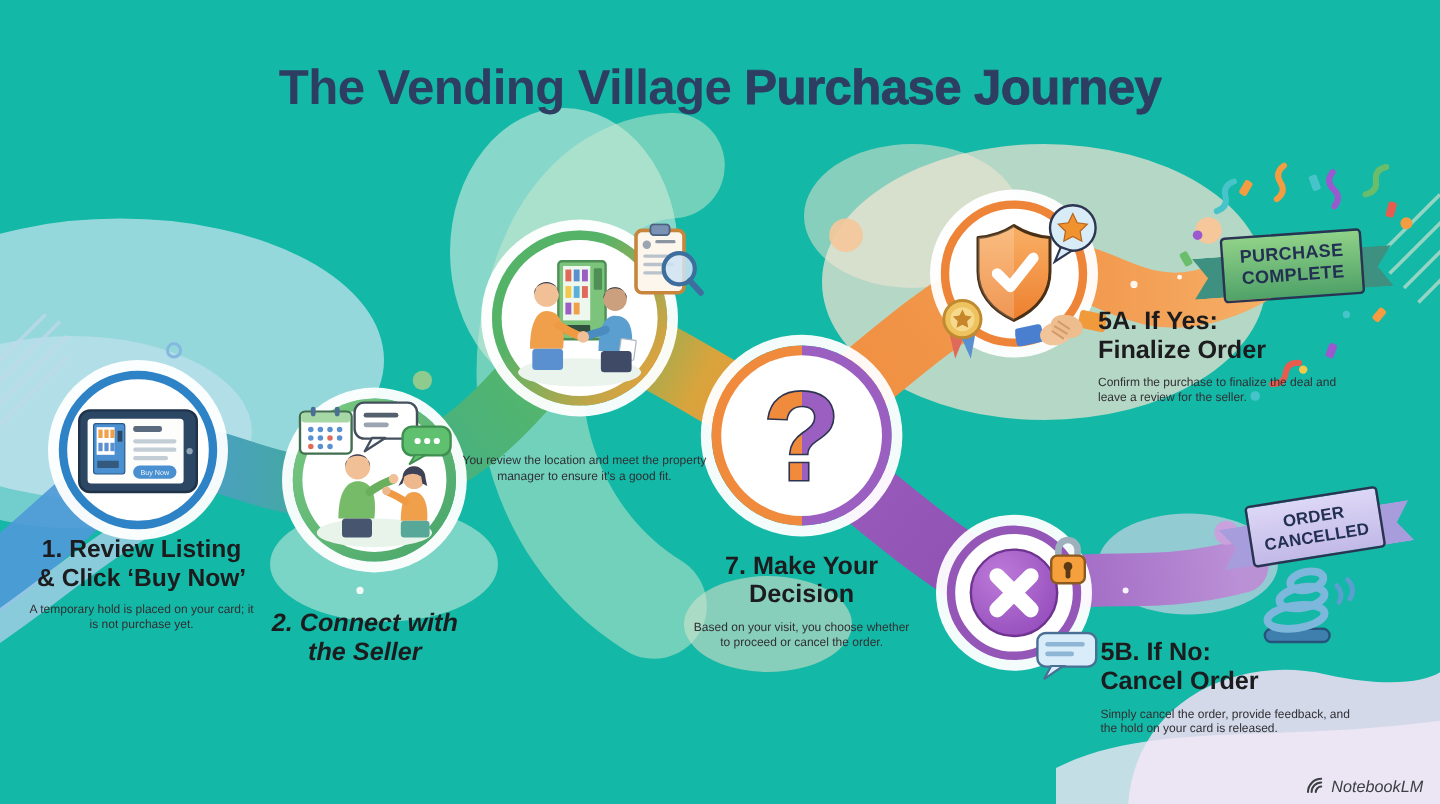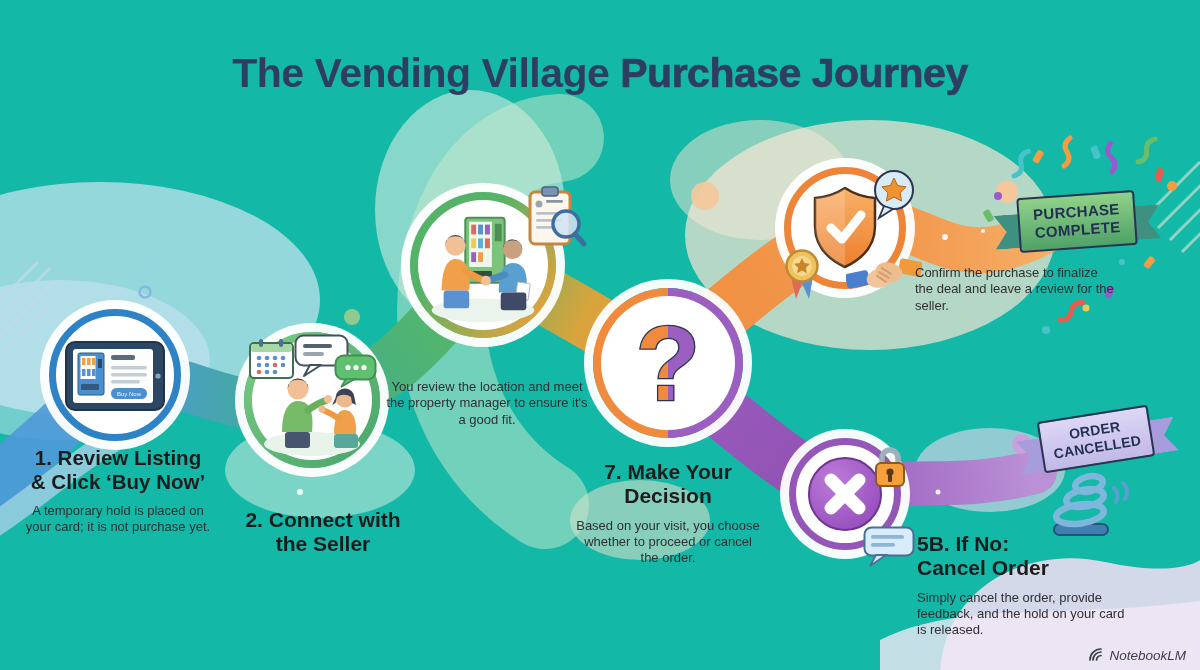--- a/index.html
+++ b/index.html
@@ -23,25 +23,25 @@
   .n2 .gring{width:136px;height:136px;background:linear-gradient(135deg,#7ecb82,#45a469);}
   .n3 .gring{width:146px;height:146px;background:linear-gradient(130deg,#55b368 35%,#e8a13c 90%);}
   .n4 .gring{width:150px;height:150px;background:conic-gradient(from 0deg,#9a5fc0 0 50%,#f08a3c 50% 100%);}
   .n5a .bring{width:122px;height:122px;border:7px solid #ee8438;}
   .n5b .bring{width:112px;height:112px;border:7px solid #9457b8;}
   .bring > svg{position:absolute;inset:0;width:100%;height:100%;}
   .deco{position:absolute;z-index:4;}
 
   .step{position:absolute;z-index:3;color:#1c1c1e;}
   .step h2{margin:0;font-size:21px;line-height:1.16;font-weight:700;white-space:pre-line;}
-  .step p{margin:9px 0 0 0;font-size:13px;line-height:1.26;color:#2f2f33;}
+  .step p{margin:9px 0 0 0;font-size:10px;line-height:1.26;color:#2f2f33;}
   .center{text-align:center;}
   .t-1{left:20px;top:446px;width:196px;}
   .t-1 h2{font-size:20.5px;}
-  .t-2{left:215px;top:508px;width:216px;}
+  .t-2{left:196px;top:508px;width:216px;font-style:italic;}
   .t-3{left:385px;top:370px;width:204px;}
   .t-4{left:576px;top:460px;width:184px;}
   .t-5a{left:915px;top:256px;width:200px;}
   .t-5b{left:917px;top:532px;width:220px;}
 
   .banner{position:absolute;z-index:3;}
   .banner .tail{position:absolute;width:32px;height:34px;top:16px;}
   .banner .tail.l{left:-24px;clip-path:polygon(0 0,100% 0,100% 100%,0 100%,38% 50%);}
   .banner .tail.r{right:-24px;clip-path:polygon(0 0,100% 0,62% 50%,100% 100%,0 100%);}
   .banner .face{position:relative;padding:7px 10px;border:2.5px solid #2a3450;border-radius:4px;
@@ -402,20 +402,22 @@
   </div>
   <div class="step center t-3">
     <p>You review the location and meet the property manager to ensure it's a good fit.</p>
   </div>
   <div class="step center t-4">
     <h2>7. Make Your
 Decision</h2>
     <p>Based on your visit, you choose whether to proceed or cancel the order.</p>
   </div>
   <div class="step t-5a">
+    <h2>5A. If Yes:
+Finalize Order</h2>
     <p>Confirm the purchase to finalize the deal and leave a review for the seller.</p>
   </div>
   <div class="step t-5b">
     <h2>5B. If No:
 Cancel Order</h2>
     <p>Simply cancel the order, provide feedback, and the hold on your card is released.</p>
   </div>
 
   <div class="banner b-purchase">
     <div class="tail l"></div>

